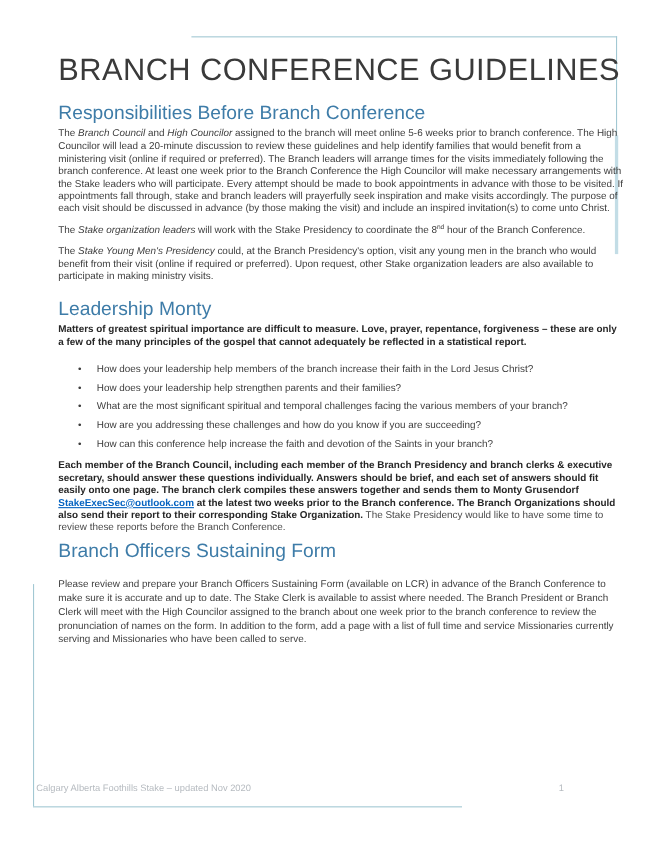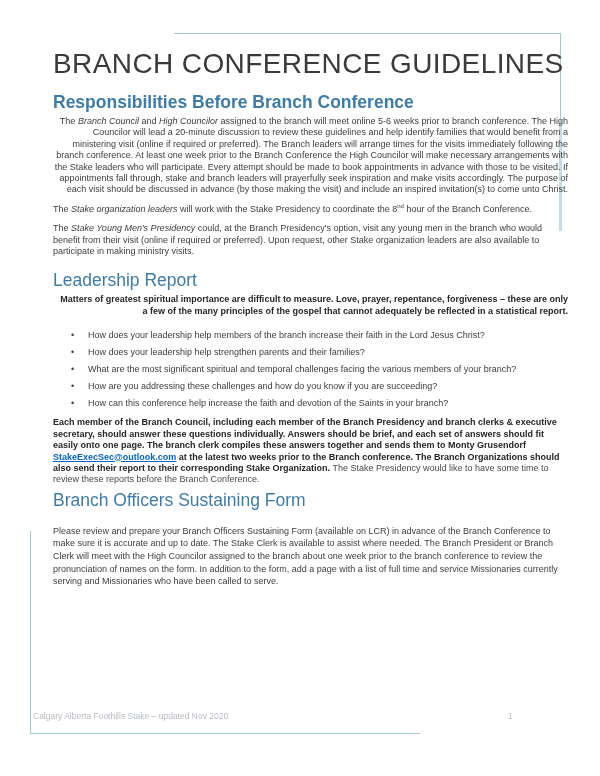--- a/index.html
+++ b/index.html
@@ -23,24 +23,24 @@
   .content{position:absolute;left:53px;top:0;width:515px;}
   .doc-title{
     margin:46px 0 0 0;
     font-size:28px;font-weight:400;letter-spacing:0.4px;
     color:#3a3a3a;line-height:36px;white-space:nowrap;
   }
   h2{
     font-size:17.5px;font-weight:400;color:#3e7ca8;
     line-height:22px;margin:12px 0 0 0;
   }
-  h2.mt1{margin-top:9px;font-weight:bold;}
+  h2.mt1{margin-top:9px;}
   h2.mt2{margin-top:3px;}
   p{font-size:9px;line-height:11.4px;margin:8px 0 0 0;}
-  p.tight{margin-top:3px;text-align:right;}
+  p.tight{margin-top:3px;}
   p.b{font-weight:700;color:#262626;}
   .it{font-style:italic;}
   sup{font-size:6px;line-height:0;vertical-align:super;}
   a.email{color:#0563c1;font-weight:700;text-decoration:underline;}
   .normal-run{font-weight:400;color:#4a4a4a;}
   ul.questions{
     list-style:none;margin:13px 0 0 0;padding:0 0 0 18px;
     font-size:9px;color:#3d3d3d;
   }
   ul.questions li{
@@ -72,21 +72,21 @@
     <div class="doc-title">BRANCH CONFERENCE GUIDELINES</div>
 
     <h2 class="mt1">Responsibilities Before Branch Conference</h2>
 
     <p class="tight"><span>The </span><span class="it">Branch Council</span><span> and </span><span class="it">High Councilor</span><span> assigned to the branch will meet online 5-6 weeks prior to branch conference. The High Councilor will lead a 20-minute discussion to review these guidelines and help identify families that would benefit from a ministering visit (online if required or preferred). The Branch leaders will arrange times for the visits immediately following the branch conference. At least one week prior to the Branch Conference the High Councilor will make necessary arrangements with the Stake leaders who will participate. Every attempt should be made to book appointments in advance with those to be visited. If appointments fall through, stake and branch leaders will prayerfully seek inspiration and make visits accordingly. The purpose of each visit should be discussed in advance (by those making the visit) and include an inspired invitation(s) to come unto Christ.</span></p>
 
     <p><span>The </span><span class="it">Stake organization leaders</span><span> will work with the Stake Presidency to coordinate the 8</span><sup>nd</sup><span> hour of the Branch Conference.</span></p>
 
     <p><span>The </span><span class="it">Stake Young Men's Presidency</span><span> could, at the Branch Presidency's option, visit any young men in the branch who would benefit from their visit (online if required or preferred).  Upon request, other Stake organization leaders are also available to participate in making ministry visits.</span></p>
 
-    <h2>Leadership Report</h2>
+    <h2>Leadership Monty</h2>
 
     <p class="b tight">Matters of greatest spiritual importance are difficult to measure. Love, prayer, repentance, forgiveness – these are only a few of the many principles of the gospel that cannot adequately be reflected in a statistical report.</p>
 
 
     <ul class="questions">
       <li><span class="bullet">•</span><span>How does your leadership help members of the branch increase their faith in the Lord Jesus Christ?</span></li>
       <li><span class="bullet">•</span><span>How does your leadership help strengthen parents and their families?</span></li>
       <li><span class="bullet">•</span><span>What are the most significant spiritual and temporal challenges facing the various members of your branch?</span></li>
       <li><span class="bullet">•</span><span>How are you addressing these challenges and how do you know if you are succeeding?</span></li>
       <li><span class="bullet">•</span><span>How can this conference help increase the faith and devotion of the Saints in your branch?</span></li>

